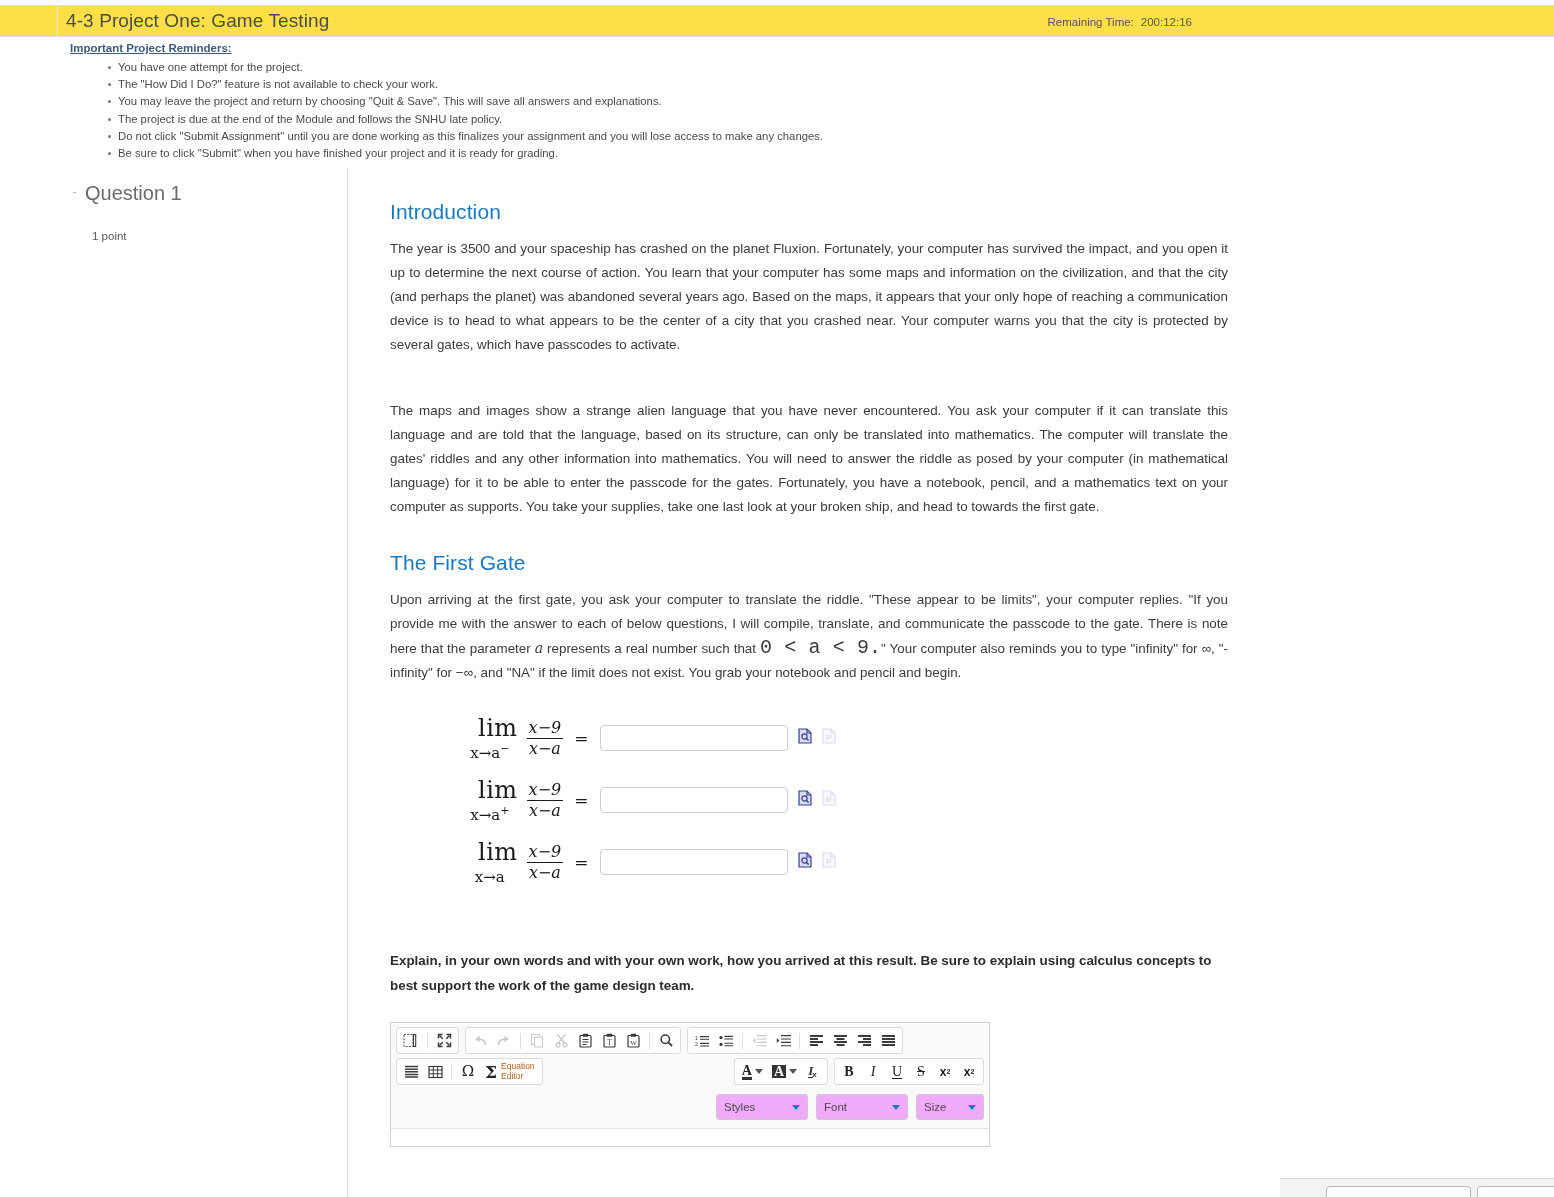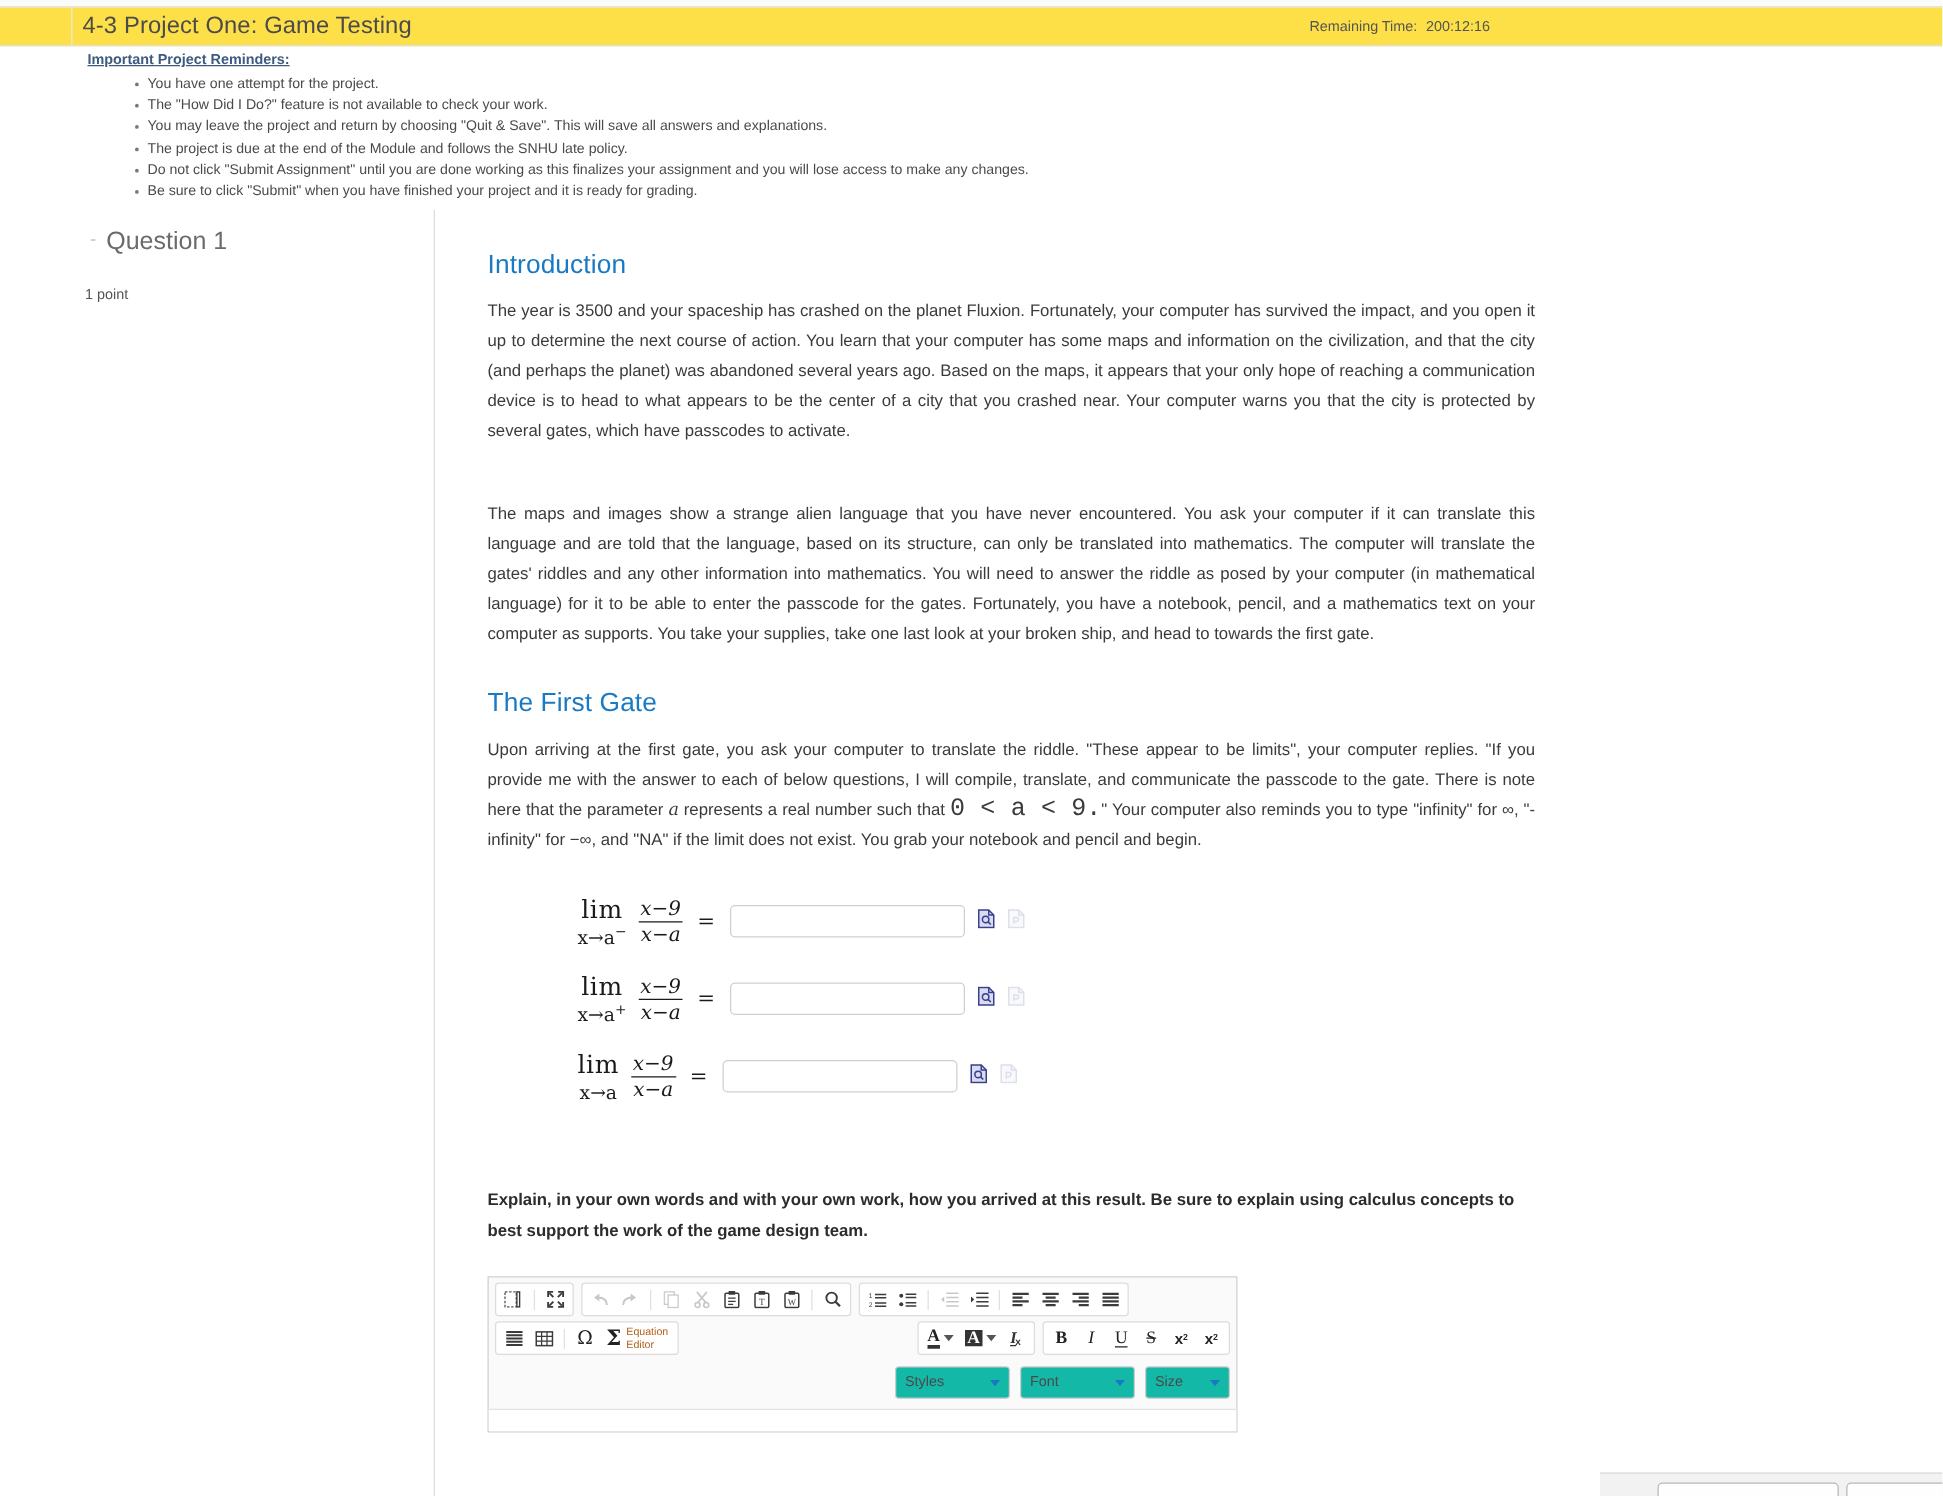--- a/index.html
+++ b/index.html
@@ -42,21 +42,21 @@
   
   #content { position:absolute; top:168px; left:0; width:1554px; height:1029px; }
 
   
   #question-rail { position:absolute; left:0; top:0; width:348px; height:1029px;
                    border-right:1px solid #dcdcdc; background:#fff; }
   #question-head { display:flex; align-items:center; gap:8px; margin:14px 0 0 72px; }
   #collapse-toggle { color:#c2c2c2; font-size:15px; line-height:1; user-select:none;
                      position:relative; top:-2px; }
   #question-title { font-size:20px; color:#6b6b6b; font-weight:400; }
-  #question-points { margin:25px 0 0 68px; font-size:11.5px; color:#555; }
+  #question-points { margin:25px 0 0 92px; font-size:11.5px; color:#555; }
 
   
   #main { position:absolute; left:348px; top:0; width:1206px; height:1029px;
           background:#fff; }
   .inner { width:838px; margin-left:42px; }
 
   h2.sec { font-size:21px; font-weight:400; color:#1979c3; margin:32px 0 13px 0;
            letter-spacing:.1px; }
   p.para { font-size:13.4px; line-height:24px; color:#3b3b3b; text-align:justify;
            margin:0 0 0 0; }
@@ -64,21 +64,21 @@
   .mathvar { font-family:"DejaVu Serif", serif; font-style:italic; font-size:14px; }
   .mathlit { font-family:Liberation Mono, monospace; font-size:20px; }
 
   
   #limits { margin-top:22px; }
   .limit-row { display:flex; align-items:center; height:62px; padding-left:72px; }
   .limit-expr { font-family:"DejaVu Serif", serif; display:flex; align-items:center;
                 color:#1a1a1a; }
   .lim-op { display:inline-flex; flex-direction:column; align-items:center;
             line-height:1; margin-right:9px; }
-  .lim-word { font-size:20px; letter-spacing:.5px; }
+  .lim-word { font-size:24px; letter-spacing:.5px;margin-left:16px; }
   .lim-sub { font-size:15px; margin-top:3px; white-space:nowrap; }
   .lim-sub sup { font-size:11px; }
   .frac { display:inline-flex; flex-direction:column; align-items:center;
           line-height:1.12; margin-right:11px; font-size:16px; font-style:italic; }
   .frac .num { padding:0 2px 1px 2px; }
   .frac .den { padding:1px 2px 0 2px; border-top:1.4px solid #1a1a1a; }
   .eq-sign { font-size:17px; margin-right:12px; }
   .answer-input { width:188px; height:26px; border:1px solid #cfcfcf; border-radius:4px;
                   background:#fff; outline:none; font-size:13px; padding:0 6px;
                   font-family:"Liberation Sans", sans-serif; }
@@ -102,21 +102,21 @@
   .disabled { opacity:.33; }
   .eqbtn { display:flex; align-items:center; gap:4px; padding:0 4px; cursor:pointer; height:21px; }
   .eqsig { font-family:"DejaVu Serif", serif; font-size:17px; font-weight:bold; color:#222; }
   .eqtxt { font-size:8.5px; line-height:9.5px; color:#b45f17; text-align:left; }
   .spacer { flex:1 1 auto; }
   .fmt-letter { font-family:"Liberation Serif", serif; font-weight:bold; font-size:14px; color:#222; }
   .tb-dd { display:flex; align-items:center; gap:3px; padding:0 3px 0 4px; cursor:pointer; }
   .caret-blue { width:0; height:0; border-left:4px solid transparent;
                 border-right:4px solid transparent; border-top:5px solid #1979c3; }
   .dd-row { display:flex; gap:8px; padding:5px 5px 8px 5px; justify-content:flex-end; }
-  .dd { border:1px solid #ccc; border-radius:3px; background:#14b8a6; height:26px;
+  .dd { border:1px solid #ccc; border-radius:3px; background:#f0abfc; height:26px;
         display:flex; align-items:center; justify-content:space-between;
         padding:0 7px; font-size:11.5px; color:#4a4a4a; cursor:pointer; }
   #dd-styles { width:92px; } #dd-font { width:92px; } #dd-size { width:68px; }
   #editor-body { height:18px; background:#fff; border-top:1px solid #e2e2e2; }
 
   
   #bottom-strip { position:absolute; left:1280px; top:1178px; width:274px; height:19px;
                   background:#f2f2f2; border-top:1px solid #dadada; }
   .ghost-btn { position:absolute; top:7px; height:30px; border:1px solid #b9b9b9;
                border-radius:4px; background:#fefefe; }

